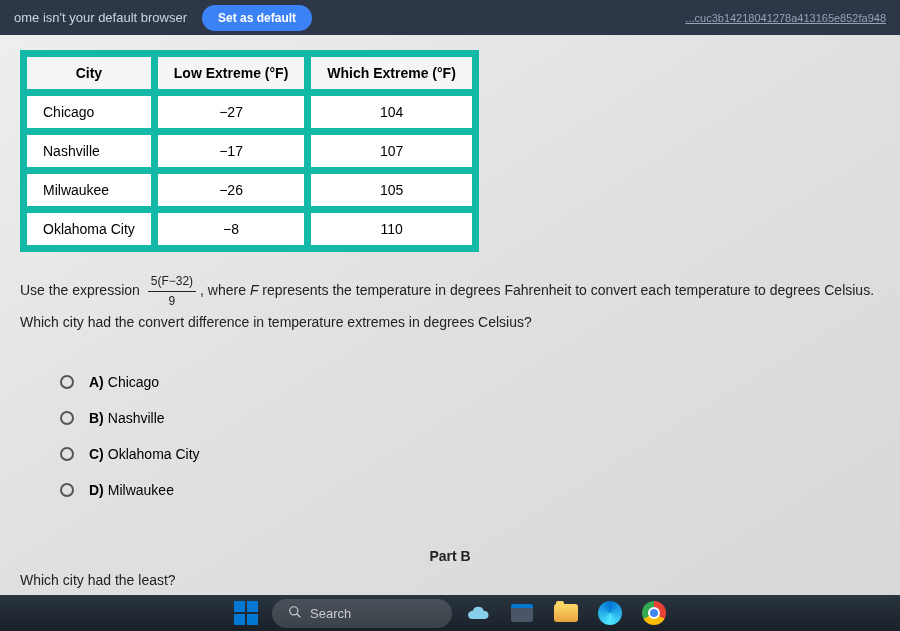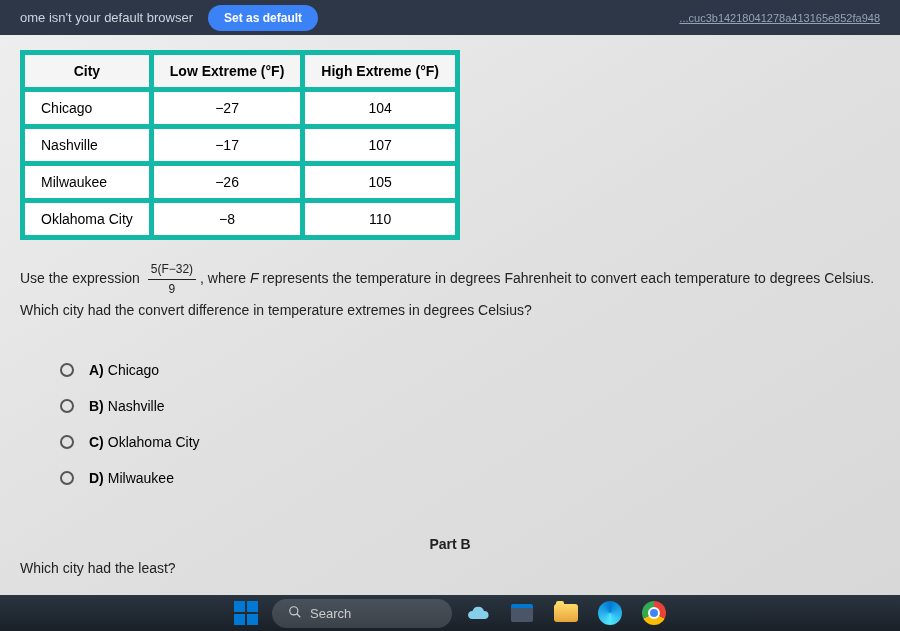--- a/index.html
+++ b/index.html
@@ -9,21 +9,21 @@
       width: 900px;
       height: 631px;
       overflow: hidden;
       position: relative;
     }
     .browser-bar {
       background: #2d3748;
       height: 35px;
       display: flex;
       align-items: center;
-      padding: 0 20px;
+      padding: 0 14px;
       color: #cbd5e0;
       font-size: 13px;
       justify-content: flex-end;
     }
     .browser-text {
       margin-right: 15px;
     }
     .set-default-btn {
       background: #3b82f6;
       color: white;
@@ -46,21 +46,21 @@
       height: 560px;
       padding: 15px 20px;
       overflow: hidden;
     }
     .data-table {
       border-collapse: collapse;
       background: white;
       margin-bottom: 20px;
     }
     .data-table th, .data-table td {
-      border: 5px solid #14b8a6;
+      border: 7px solid #14b8a6;
       padding: 8px 16px;
       text-align: center;
       font-size: 14px;
       margin-left: 18px;
     }
     .data-table th {
       font-weight: bold;
       background: #f5f5f5;
     }
     .data-table td:first-child {
@@ -183,21 +183,21 @@
   <button class="set-default-btn">Set as default</button>
   <span class="url-fragment">...cuc3b14218041278a413165e852fa948</span>
 </div>
 
 <div class="content">
   <table class="data-table">
     <thead>
       <tr>
         <th>City</th>
         <th>Low Extreme (°F)</th>
-        <th>High Extreme (°F)</th>
+        <th>Which Extreme (°F)</th>
       </tr>
     </thead>
     <tbody>
       <tr>
         <td>Chicago</td>
         <td>−27</td>
         <td>104</td>
       </tr>
       <tr>
         <td>Nashville</td>

